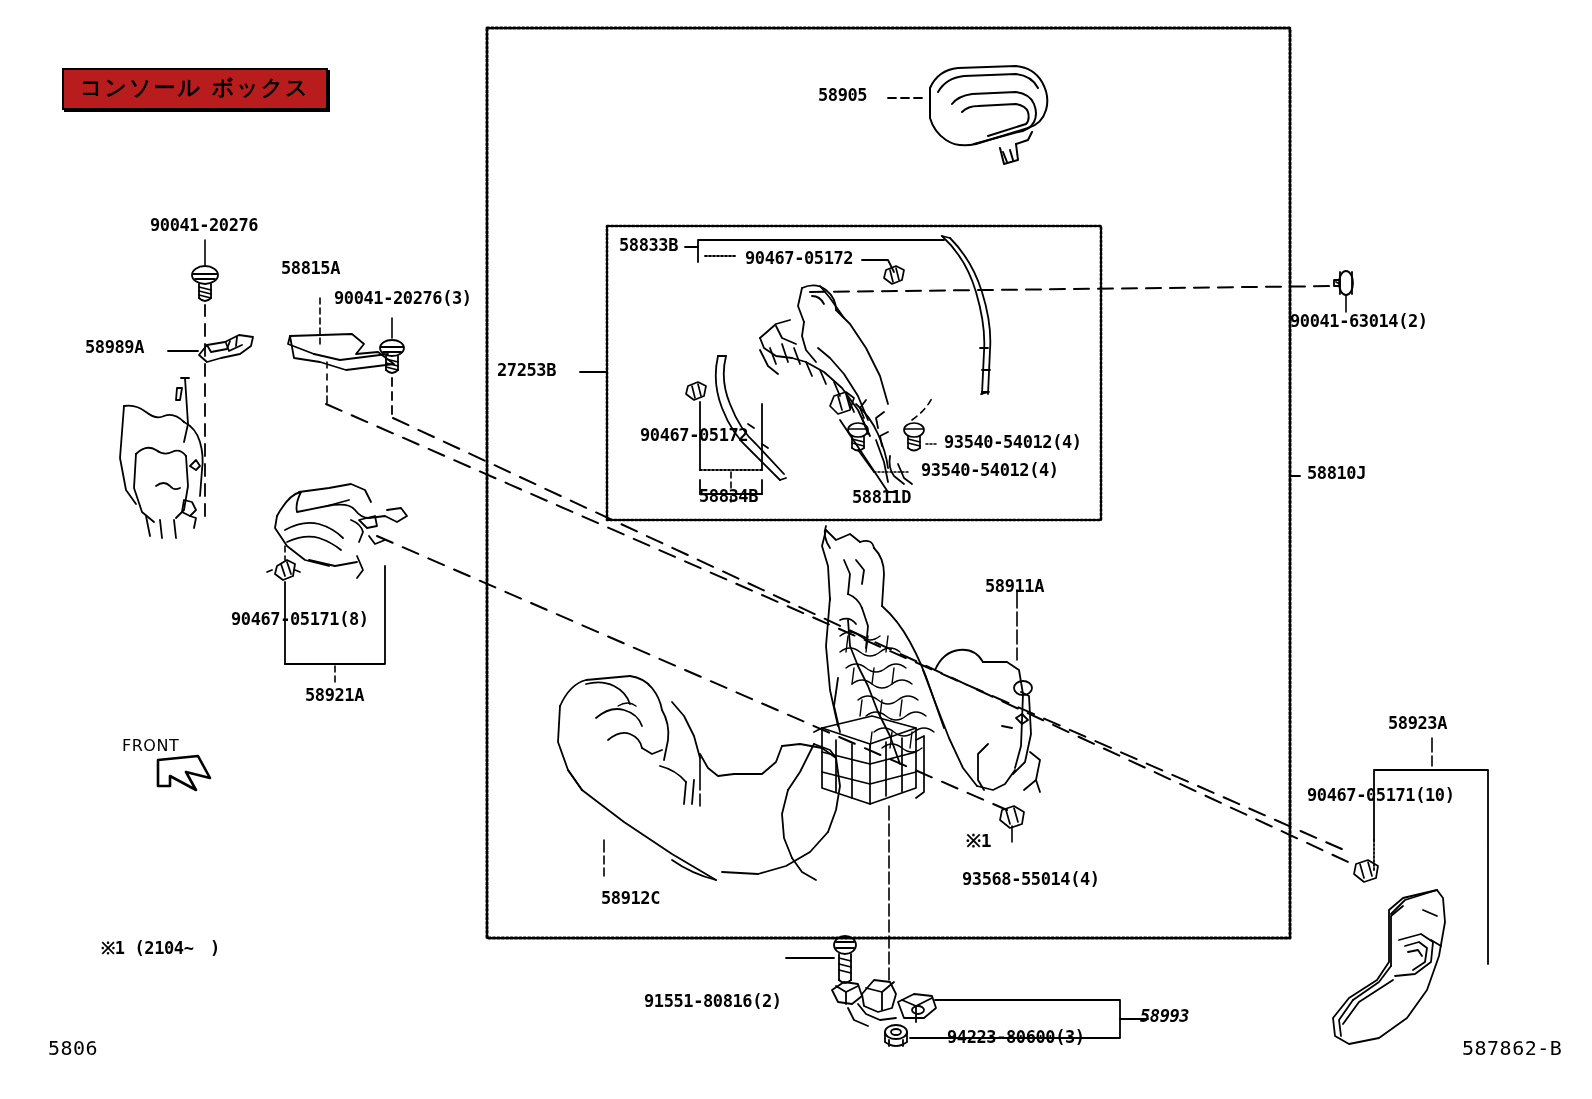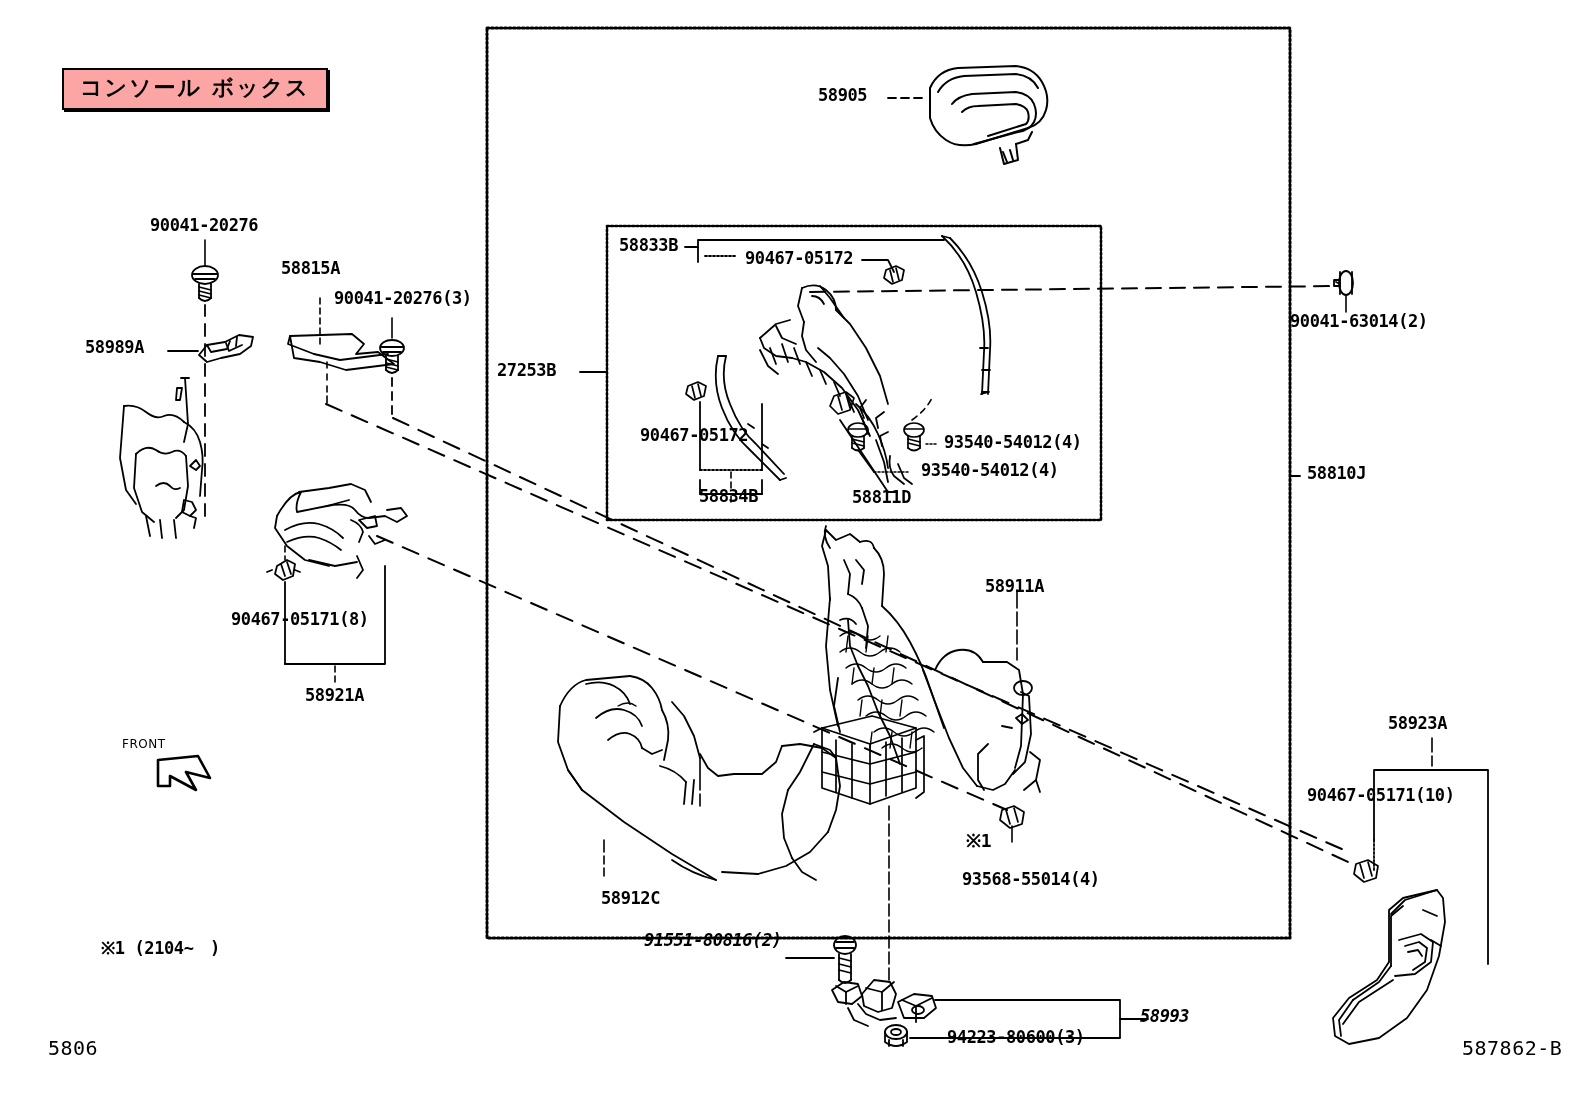--- a/index.html
+++ b/index.html
@@ -34,37 +34,37 @@
     line-height: 1;
   }
   .lbl.jp {
     font-family: "DejaVu Sans", "Liberation Sans", sans-serif;
     font-weight: bold;
     font-size: 22px;
     letter-spacing: 2px;
   }
   .lbl.front {
     font-family: "DejaVu Sans", "Liberation Sans", sans-serif;
-    font-size: 12px;
+    font-size: 16px;
     font-weight: normal;
     letter-spacing: 0.5px;
   }
   .lbl.footer {
     font-size: 20px;
     font-weight: normal;
     letter-spacing: 0.5px;
   }
   .titlebox {
     position: absolute;
     left: 62px;
     top: 68px;
     padding: 7px 16px 9px 16px;
     border: 2px solid #000;
     box-shadow: 2px 2px 0 #000;
-    background: #fca5a5;
+    background: #b91c1c;
   }
 </style>
 </head>
 <body>
 
 <div id="page">
 
   <div class="titlebox">
     <span class="lbl jp" style="position:static;">コンソール ボックス</span>
   </div>
@@ -464,20 +464,20 @@
   <div class="lbl" style="left:985px; top:578px;">58911A</div>
   <div class="lbl" style="left:601px; top:864px;margin-top:26px;">58912C</div>
   <div class="lbl" style="left:966px; top:832px; font-size:18px;">※1</div>
   <div class="lbl" style="left:962px; top:852px;margin-top:19px;">93568-55014(4)</div>
 
   <div class="lbl" style="left:1290px; top:313px;">90041-63014(2)</div>
   <div class="lbl" style="left:1307px; top:465px;">58810J</div>
   <div class="lbl" style="left:1388px; top:715px;">58923A</div>
   <div class="lbl" style="left:1307px; top:787px;">90467-05171(10)</div>
 
-  <div class="lbl" style="left:644px; top:932px;font-style:italic;">91551-80816(2)</div>
+  <div class="lbl" style="left:644px; top:993px;">91551-80816(2)</div>
   <div class="lbl" style="left:947px; top:1029px;">94223-80600(3)</div>
   <div class="lbl" style="left:1140px; top:1008px;font-style:italic;">58993</div>
 
   <div class="lbl footer" style="left:48px; top:1038px;">5806</div>
   <div class="lbl footer" style="left:1462px; top:1038px;">587862-B</div>
 
 </div>
 
 </body></html>

